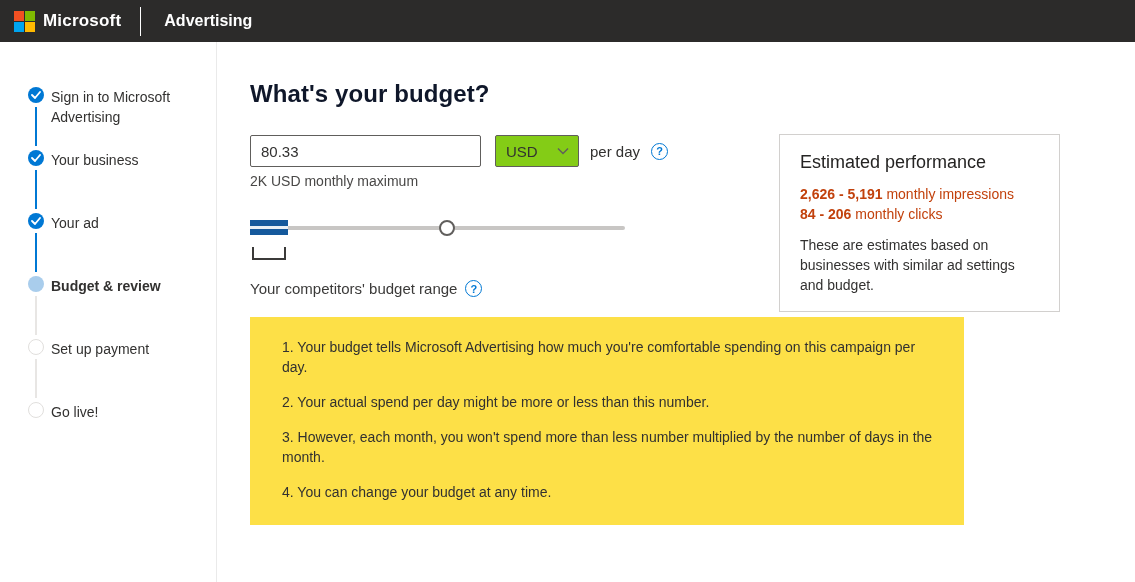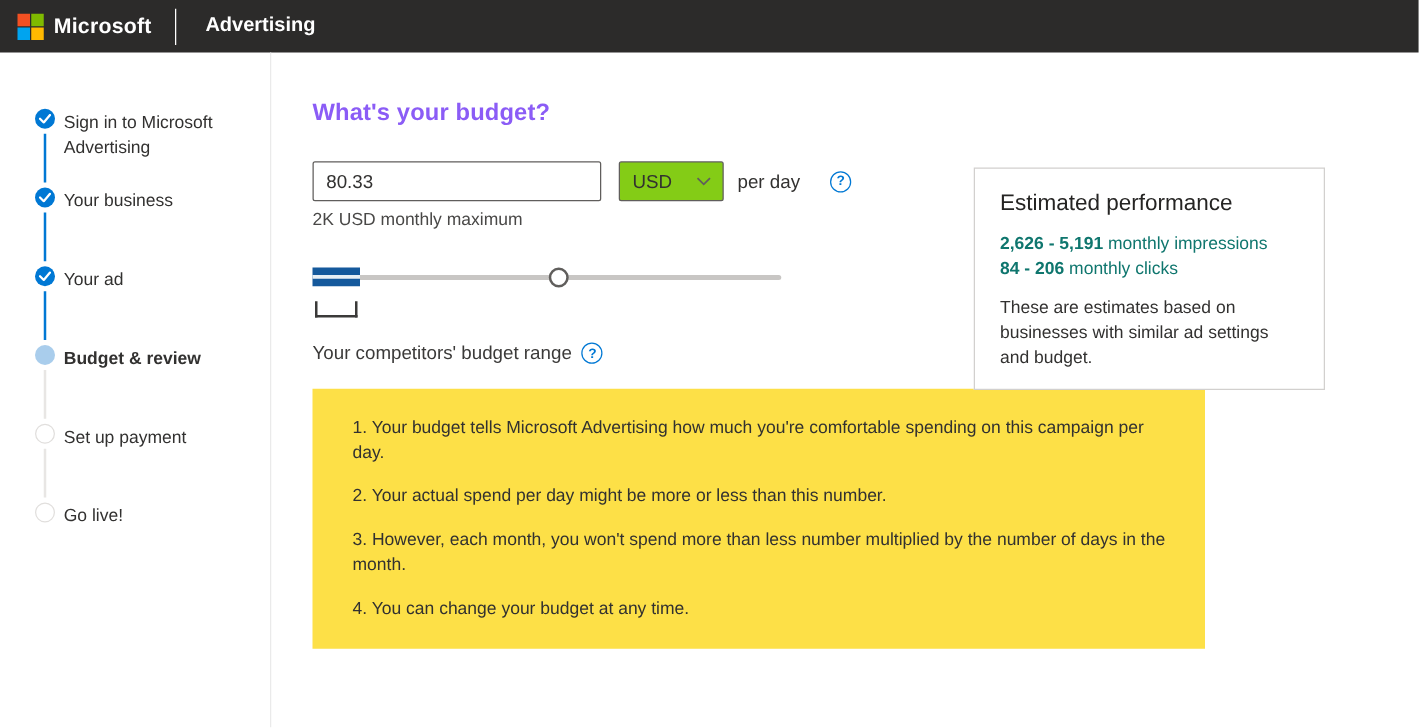--- a/index.html
+++ b/index.html
@@ -31,43 +31,43 @@
   .step.current .step-circle { background: #a9cdec; }
   .step.upcoming .step-circle { background: #ffffff; border: 1px solid #e1dfdd; }
   .step-circle svg { width: 10px; height: 8px; }
   .step-line { position: absolute; left: 21px; top: 20px; width: 2px; height: 39px; }
   .step-line.blue { background: #0078d4; }
   .step-line.gray { background: #e8e6e4; }
   .step:last-child .step-line { display: none; }
 
   
   .content { flex: 1; position: relative; padding: 38px 0 0 33px; }
-  .page-title { font-size: 19px; font-weight: 700; color: #8b5cf6; letter-spacing: 0.1px; }
+  .page-title { font-size: 24px; font-weight: 700; color: #0f172a; letter-spacing: 0.1px; }
 
   .budget-row { display: flex; margin-top: 27px; }
   .budget-input { width: 231px; height: 32px; border: 1px solid #605e5c; border-radius: 2px; font-size: 15px; color: #323130; padding: 0 10px; outline: none; font-family: "Liberation Sans", sans-serif; }
   .currency-select { width: 84px; height: 32px; border: 1px solid #605e5c; border-radius: 2px; margin-left: 14px; display: flex; align-items: center; justify-content: space-between; padding: 0 9px 0 10px; font-size: 15px; cursor: pointer; background: #84cc16; }
-  .per-day { margin-left: 11px; font-size: 15px; color: #323130; display: flex; align-items: center; gap: 24px; }
+  .per-day { margin-left: 11px; font-size: 15px; color: #323130; display: flex; align-items: center; gap: 11px; }
   .help-icon { width: 17px; height: 17px; border: 1px solid #0078d4; border-radius: 50%; color: #0078d4; font-size: 11px; font-weight: 700; display: inline-flex; align-items: center; justify-content: center; cursor: pointer; background: #fff; }
   .input-hint { margin-top: 6px; font-size: 14px; color: #494847; }
 
   
   .slider-wrap { margin-top: 31px; width: 375px; position: relative; height: 48px; }
   .slider-track { position: absolute; left: 0; top: 6px; width: 100%; height: 4px; background: #c8c6c4; border-radius: 2px; cursor: pointer; }
   .competitor-range { position: absolute; left: 0; top: 0; width: 38px; height: 15px; background: #15599c; }
   .competitor-range::after { content: ""; position: absolute; left: 0; top: 6px; width: 100%; height: 3px; background: #ffffff; opacity: 0.9; }
   .slider-thumb { position: absolute; top: 0; left: calc(52.5% - 8px); width: 16px; height: 16px; background: #ffffff; border: 2px solid #605e5c; border-radius: 50%; cursor: grab; }
   .range-bracket { position: absolute; left: 2px; top: 27px; width: 34px; height: 13px; border-left: 2px solid #3b3a39; border-right: 2px solid #3b3a39; border-bottom: 2px solid #3b3a39; }
 
   .competitor-label { margin-top: 12px; font-size: 15px; color: #3b3a39; display: flex; align-items: center; gap: 8px; }
 
   
   .perf-card { position: absolute; left: 562px; top: 92px; width: 281px; min-height: 174px; background: #ffffff; border: 1px solid #d2d0ce; padding: 17px 20px 16px 20px; }
   .perf-title { font-size: 18px; font-weight: 400; color: #252423; margin-bottom: 11px; }
-  .perf-stat { font-size: 14px; line-height: 20px; color: #0f766e; }
+  .perf-stat { font-size: 14px; line-height: 20px; color: #c2410c; }
   .perf-stat b { font-weight: 700; }
   .perf-note { margin-top: 11px; font-size: 14px; line-height: 20px; color: #323130; max-width: 235px; }
 
   
   .info-title { margin-top: 55px; font-size: 14px; font-weight: 700; color: #323130; }
   .info-box { margin-top: 20px; width: 714px; background: #fde047; padding: 20px 20px 8px 20px; }
   .info-box ol { list-style: none; counter-reset: n; }
   .info-box li { counter-increment: n; font-size: 14px; line-height: 20px; color: #323130; margin: 0 0 15px 12px; }
   .info-box li::before { content: counter(n) ". "; }
 </style>

